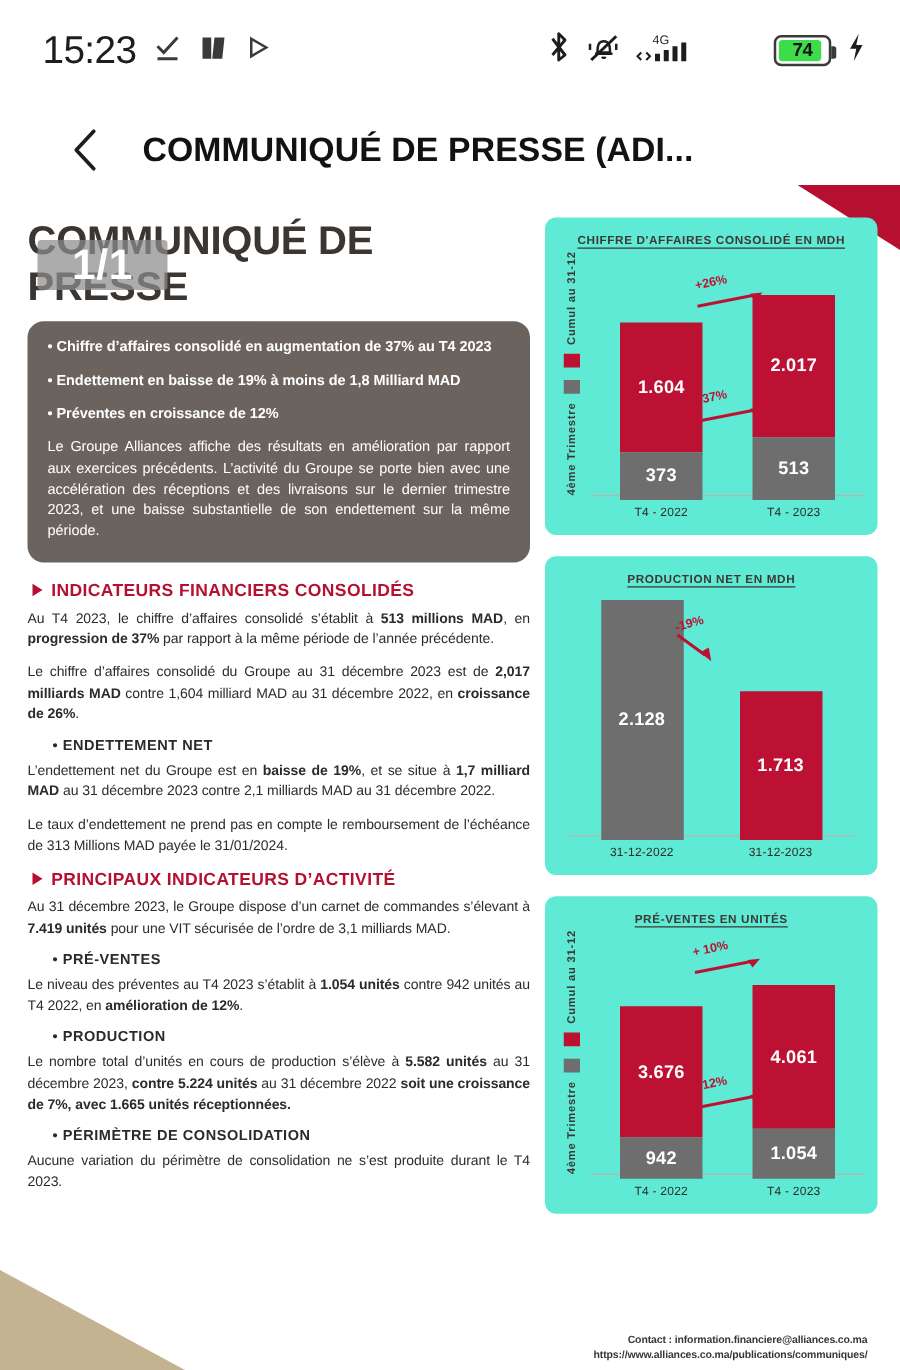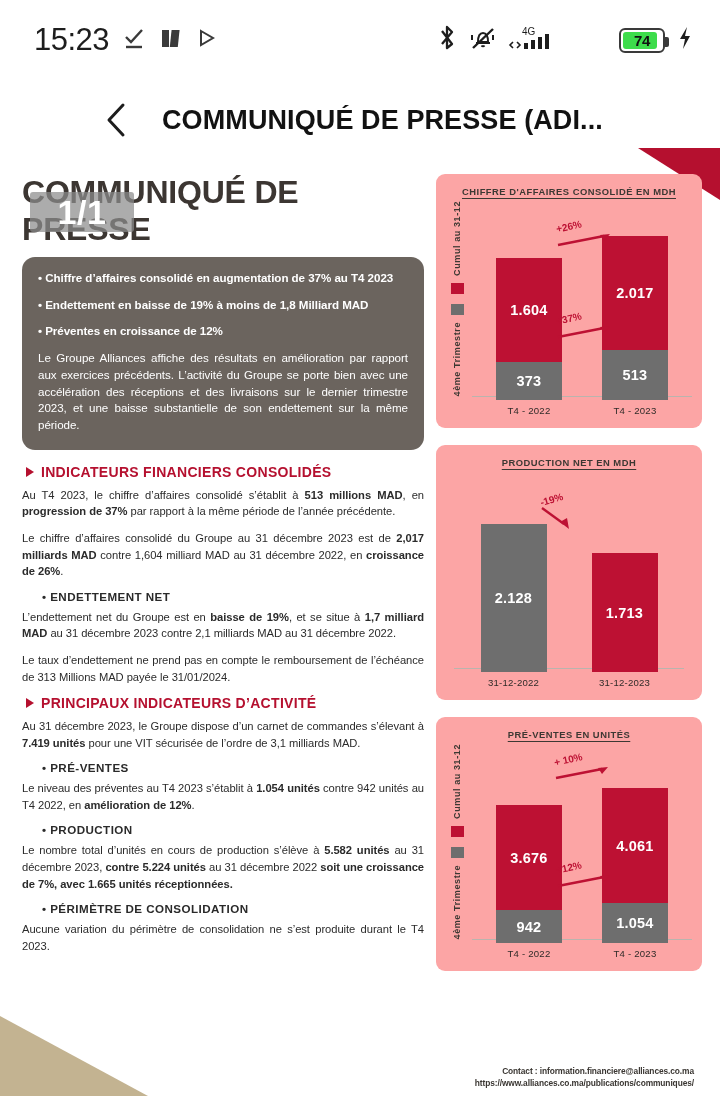--- a/index.html
+++ b/index.html
@@ -37,21 +37,21 @@
     width: 34px; background: #3ddc4b; border-radius: 3px;
   }
   .batt-txt {
     position: relative; z-index: 2; font-size: 15px;
     font-weight: bold; color: #111; letter-spacing: -0.3px;
   }
 
   
   .appbar {
     height: 80px; display: flex; align-items: center;
-    padding-left: 48px; background: #fff; margin-left: 48px;
+    padding-left: 48px; background: #fff;
   }
   .back-btn {
     width: 42px; height: 42px; display: flex;
     align-items: center; justify-content: center; cursor: pointer;
   }
   .appbar-title {
     font-size: 27px; font-weight: bold; color: #121212;
     letter-spacing: 0.1px; margin-left: 24px;
     white-space: nowrap; overflow: hidden;
     font-family: "Liberation Sans", sans-serif;
@@ -117,21 +117,21 @@
   }
   .para {
     font-size: 11.2px; line-height: 1.48; color: #2b2b2b;
     text-align: justify; margin-bottom: 10px;
     letter-spacing: -0.05px;
   }
   .para b { font-weight: bold; }
 
   
   .chart-card {
-    background: #fca5a5; border-radius: 9px;
+    background: #5eead4; border-radius: 9px;
     margin-bottom: 17px; position: relative;
     padding: 12px 8px 8px 8px;
   }
   .chart-title {
     text-align: center; font-size: 9.4px; font-weight: bold;
     color: #3d3833; letter-spacing: 0.5px;
     text-decoration: underline; text-underline-offset: 3px;
     margin-bottom: 4px;
   }
   .chart-body { display: flex; height: 100%; }
@@ -372,21 +372,21 @@
             <div class="ann" style="left:96px;top:22px;">
               <span class="ann-txt" style="transform:rotate(-16deg);display:inline-block;">-19%</span>
               <svg width="42" height="26" viewBox="0 0 42 26">
                   <path d="M2 3 L24 19" stroke="#bd1133" stroke-width="2.4" fill="none"></path>
                   <path d="M29 24 L27 13 L20 17 Z" fill="#bd1133"></path>
                 </svg>
             </div>
 
             <div class="bar-group">
               <div class="bar-stack">
-                <div class="seg seg-gray" style="height:148px;">2.128</div>
+                <div class="seg seg-gray" style="height:192px;">2.128</div>
               </div>
               <div class="xlabel">31-12-2022</div>
             </div>
 
             <div class="bar-group">
               <div class="bar-stack">
                 <div class="seg seg-red" style="height:119px;">1.713</div>
               </div>
               <div class="xlabel">31-12-2023</div>
             </div>

